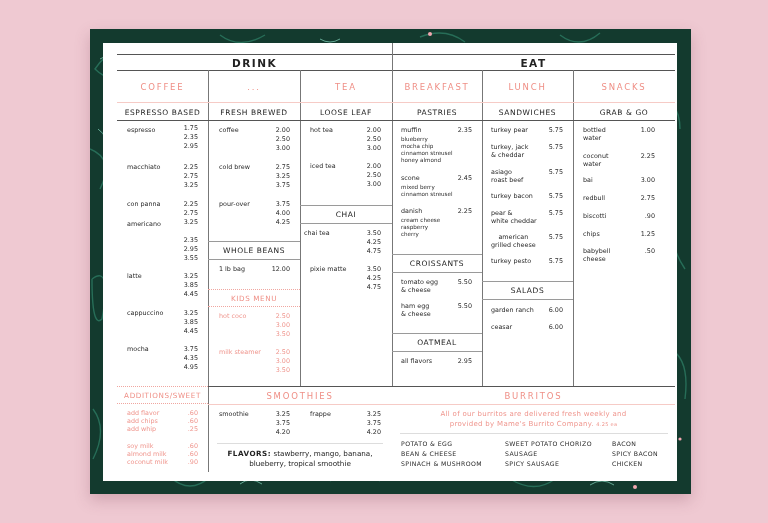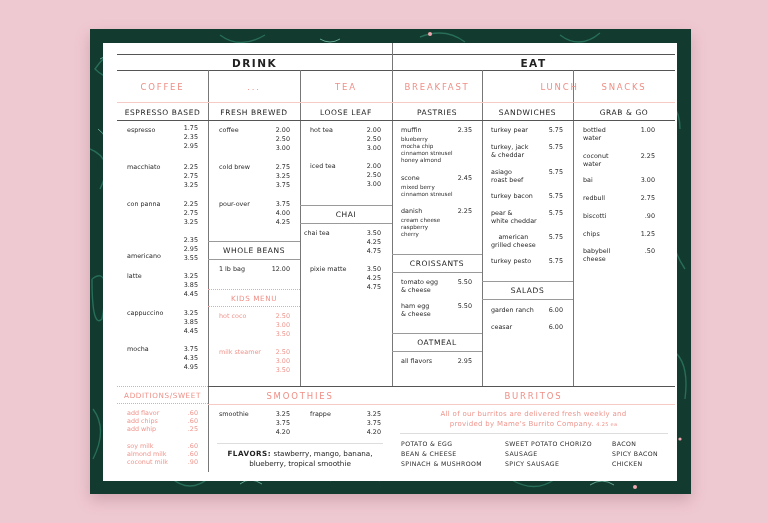--- a/index.html
+++ b/index.html
@@ -68,21 +68,21 @@
 
 <div class="vline" style="left:208px;top:70px;height:402px;"></div>
 <div class="vline" style="left:300px;top:70px;height:316px;"></div>
 <div class="vline" style="left:482px;top:70px;height:316px;"></div>
 <div class="vline" style="left:573px;top:70px;height:316px;"></div>
 
 <div class="cat" style="left:117px;top:82px;width:91px;">COFFEE</div>
 <div class="cat" style="left:208px;top:82px;width:92px;">...</div>
 <div class="cat" style="left:300px;top:82px;width:92px;">TEA</div>
 <div class="cat" style="left:392px;top:82px;width:90px;">BREAKFAST</div>
-<div class="cat" style="left:482px;top:82px;width:91px;padding-left:32px;">LUNCH</div>
+<div class="cat" style="left:482px;top:82px;width:91px;">LUNCH</div>
 <div class="cat" style="left:573px;top:82px;width:102px;">SNACKS</div>
 
 <div class="hline pinksolid" style="left:117px;top:102px;width:558px;"></div>
 
 <div class="sub" style="left:117px;top:108px;width:91px;">ESPRESSO BASED</div>
 <div class="sub" style="left:208px;top:108px;width:92px;">FRESH BREWED</div>
 <div class="sub" style="left:300px;top:108px;width:92px;">LOOSE LEAF</div>
 <div class="sub" style="left:392px;top:108px;width:90px;">PASTRIES</div>
 <div class="sub" style="left:482px;top:108px;width:91px;">SANDWICHES</div>
 <div class="sub" style="left:573px;top:108px;width:102px;">GRAB &amp; GO</div>
@@ -95,21 +95,21 @@
 2.35
 2.95</div>
   <div class="item" style="left:127px;top:163px;">macchiato</div>
   <div class="price" style="left:168px;top:163px;width:30px;">2.25
 2.75
 3.25</div>
   <div class="item" style="left:127px;top:200px;">con panna</div>
   <div class="price" style="left:168px;top:200px;width:30px;">2.25
 2.75
 3.25</div>
-  <div class="item" style="left:127px;top:252px;">americano</div>
+  <div class="item" style="left:127px;top:220px;">americano</div>
   <div class="price" style="left:168px;top:236px;width:30px;">2.35
 2.95
 3.55</div>
   <div class="item" style="left:127px;top:272px;">latte</div>
   <div class="price" style="left:168px;top:272px;width:30px;">3.25
 3.85
 4.45</div>
   <div class="item" style="left:127px;top:309px;">cappuccino</div>
   <div class="price" style="left:168px;top:309px;width:30px;">3.25
 3.85

